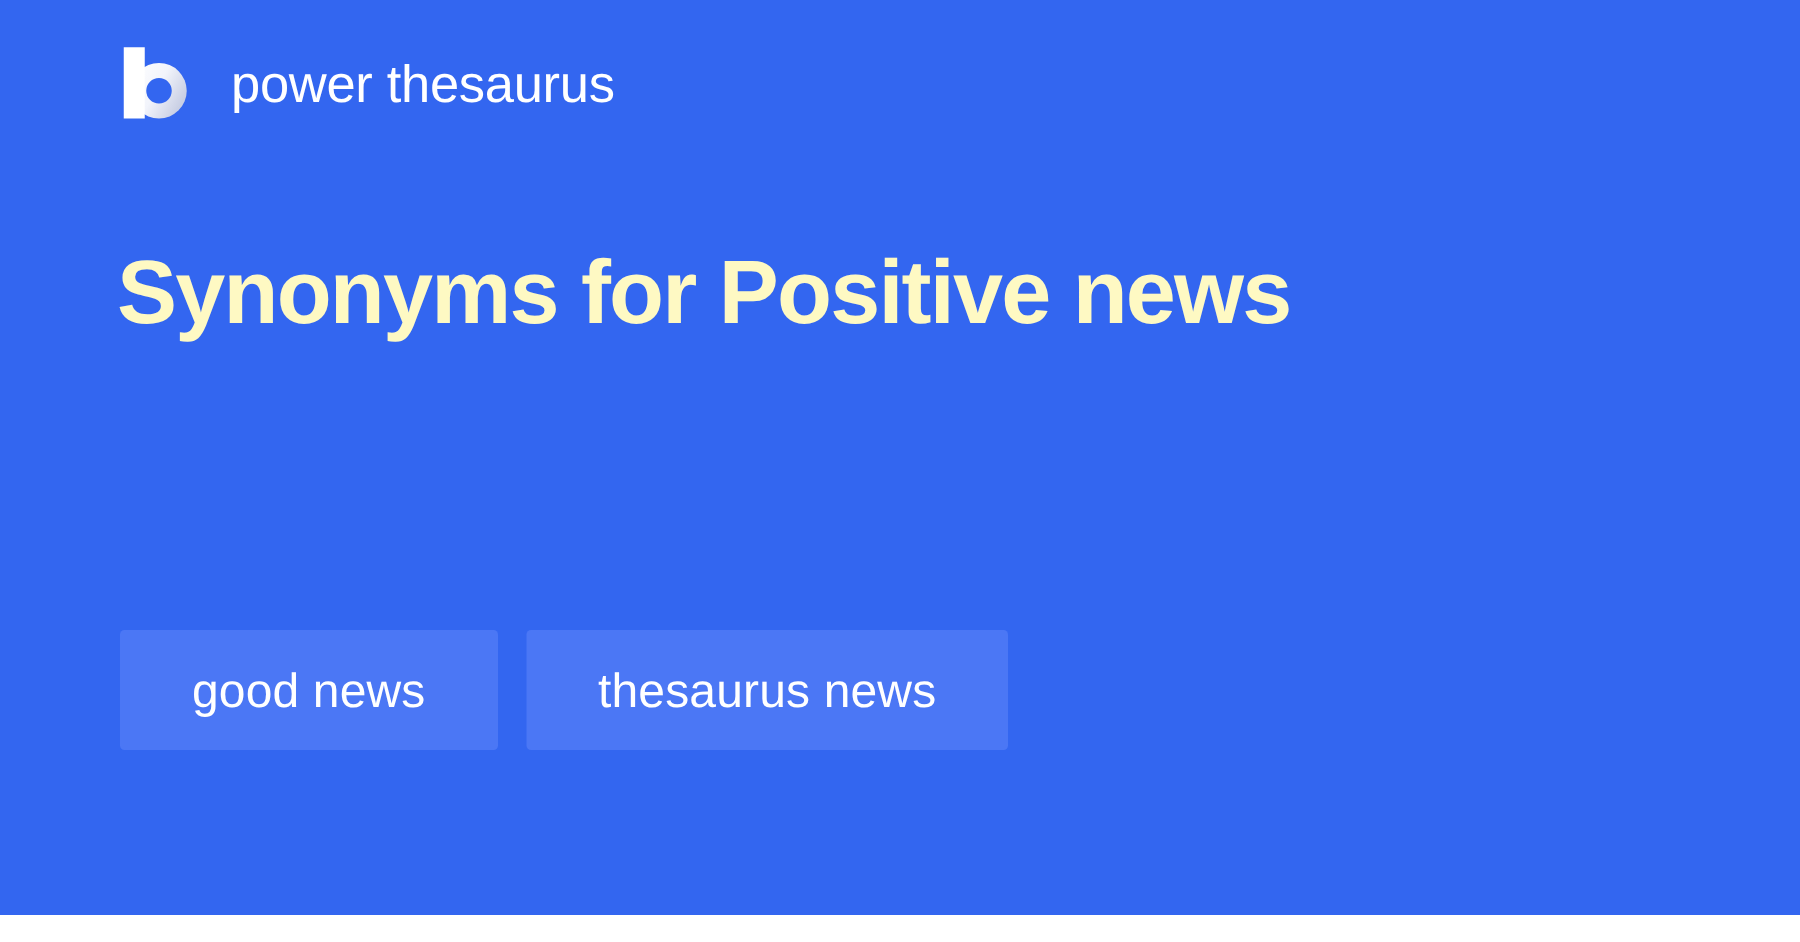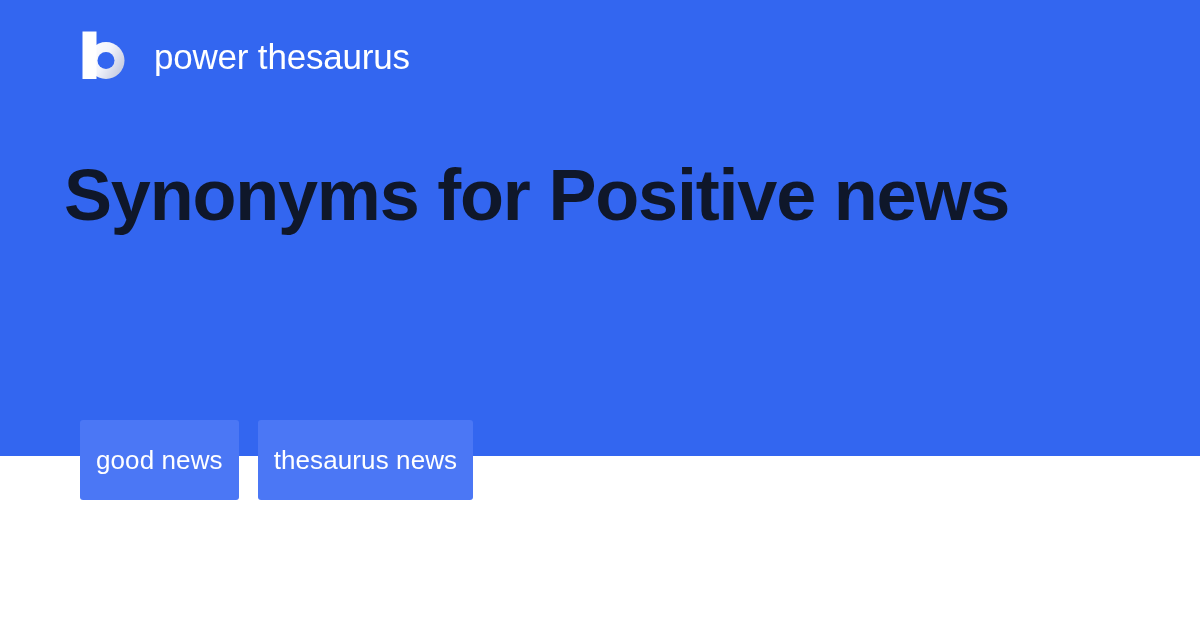--- a/index.html
+++ b/index.html
@@ -10,21 +10,21 @@
     width: 1200px;
     height: 628px;
     overflow: hidden;
     font-family: "Liberation Sans", sans-serif;
     -webkit-font-smoothing: antialiased;
   }
 
   #page {
     position: relative;
     width: 1200px;
-    height: 456px;
+    height: 610px;
     background: #3366f0;
     box-sizing: border-box;
   }
 
   
   #brand {
     position: absolute;
     left: 80px;
     top: 28px;
     display: flex;
@@ -43,53 +43,53 @@
     font-size: 35px;
     line-height: 1;
     font-weight: 400;
     letter-spacing: -0.2px;
     white-space: nowrap;
   }
 
   
   #headline {
     position: absolute;
-    left: 64px;
+    left: 78px;
     top: 138px;
     width: 1010px;
-    color: #0f172a;
-    font-size: 72px;
+    color: #fef9c3;
+    font-size: 60px;
     line-height: 114px;
     font-weight: 700;
     letter-spacing: -1.2px;
     margin: 0;
   }
 
   
   #chips {
     position: absolute;
     left: 80px;
     top: 420px;
     width: 1040px;
     display: flex;
     flex-wrap: wrap;
     gap: 16px 19px;
     align-content: flex-start;
   }
   .chip {
     height: 80px;
     box-sizing: border-box;
-    padding: 0 16px;
+    padding: 0 48px;
     display: flex;
     align-items: center;
     justify-content: center;
     background: #4b77f5;
     border-radius: 3px;
     color: #ffffff;
-    font-size: 26px;
+    font-size: 32px;
     line-height: 1;
     font-weight: 400;
     letter-spacing: 0.1px;
     white-space: nowrap;
     cursor: pointer;
   }
 </style>
 </head>
 <body>
 

